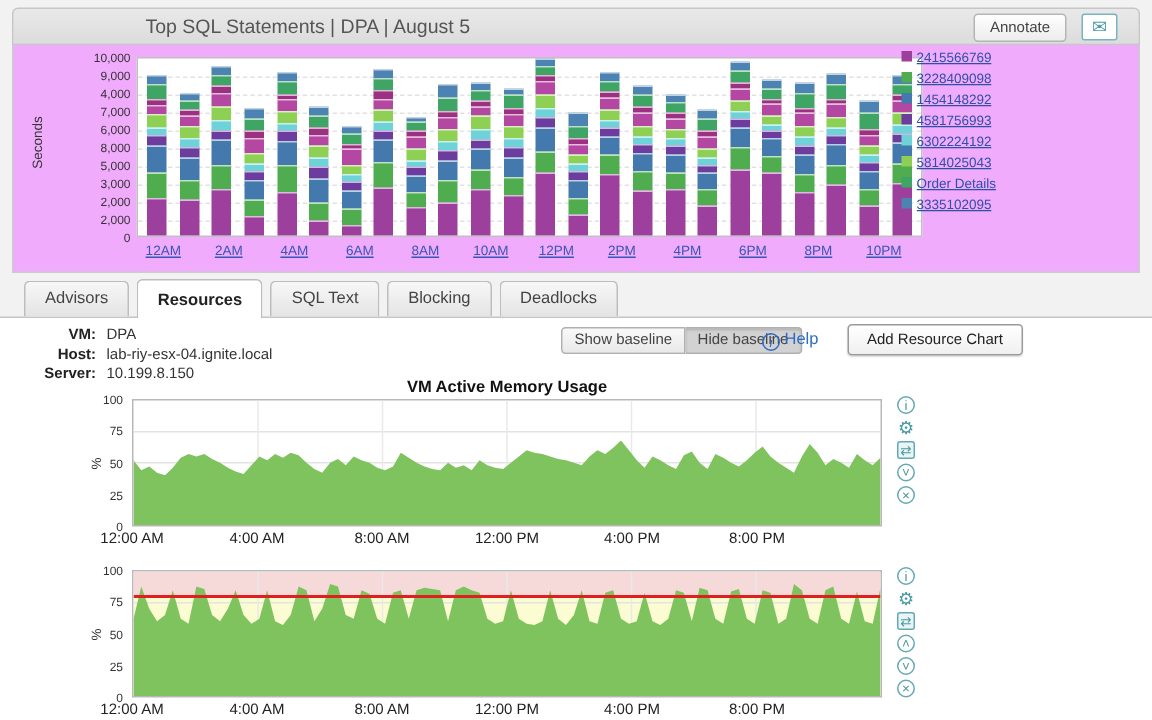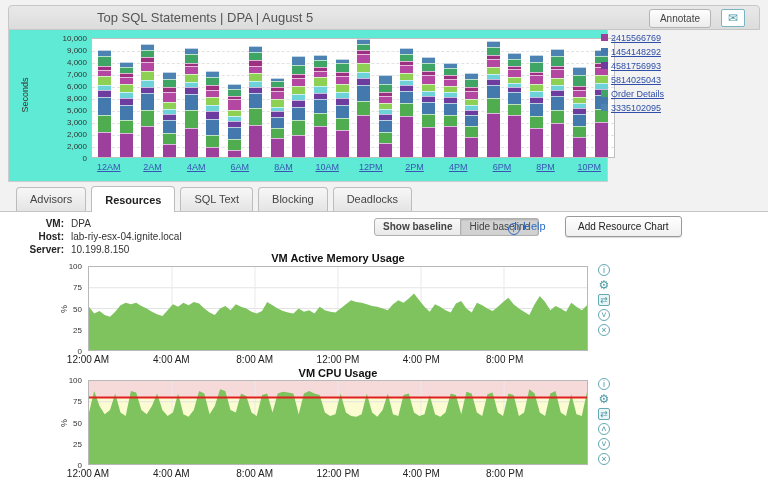--- a/index.html
+++ b/index.html
@@ -12,22 +12,22 @@
     border-radius:4px 4px 0 0; }
   #page-title { position:absolute; left:88px; top:0; line-height:24px; font-size:13px; color:#555; }
   #annotate-btn { position:absolute; right:48px; top:3px; height:19px; padding:0 10px;
     background:linear-gradient(#fefefe,#ececec); border:1px solid #b5b5b5; border-radius:3px;
     font-size:10px; line-height:17px; color:#444; }
   #mail-btn { position:absolute; right:14px; top:3px; width:24px; height:18px; background:#fff;
     border:1px solid #79b4c1; border-radius:2px; text-align:center; line-height:16px;
     font-size:12px; color:#4b9aa5; }
 
   
-  #sql-panel { position:absolute; left:8px; top:30px; width:600px; height:152px;
-    background:#5eead4; border:1px solid #ccc; border-top:none; }
+  #sql-panel { position:absolute; left:8px; top:30px; width:752px; height:152px;
+    background:#f0abfc; border:1px solid #ccc; border-top:none; }
   #bar-ylabel { position:absolute; left:-14px; top:60px; transform:rotate(-90deg);
     font-size:9px; color:#333; width:60px; text-align:center; }
   .bar-ytick { position:absolute; width:44px; text-align:right; font-size:8px; color:#333; }
   #bar-plot { position:absolute; left:82px; top:8px; width:524px; height:120px;
     border:1px solid #c0c0c0; background:#fff; }
   .bar-grid { position:absolute; left:0; width:100%; height:0;
     border-top:1px dashed #e2e2e2; }
   #bar-row { position:absolute; left:0; bottom:0; width:100%; height:120px;
     display:flex; justify-content:space-around; align-items:flex-end; padding:0 2px; }
   .bar { width:13px; display:flex; flex-direction:column; justify-content:flex-end; }
@@ -53,21 +53,21 @@
 
   
   #content { position:absolute; left:0; top:212px; width:768px; height:268px; background:#fff; }
   .info-row { position:absolute; left:16px; width:300px; height:13px; font-size:10px; }
   .info-label { display:inline-block; width:48px; text-align:right; font-weight:bold; color:#222; }
   .info-value { margin-left:7px; color:#333; }
 
   #baseline-group { position:absolute; left:374px; top:6px; height:18px; display:flex; }
   .seg-btn { height:18px; padding:0 8px; font-size:10px; line-height:16px; color:#444;
     border:1px solid #b0b0b0; }
-  #show-baseline-btn { background:linear-gradient(#f9f9f9,#e9e9e9); border-radius:3px 0 0 3px;font-weight:bold; }
+  #show-baseline-btn { background:linear-gradient(#f9f9f9,#e9e9e9); border-radius:3px 0 0 3px; }
   #hide-baseline-btn { background:#d2d2d2; box-shadow:inset 0 1px 2px rgba(0,0,0,.18);
     border-left:none; border-radius:0 3px 3px 0; }
   #help-link { position:absolute; left:508px; top:8px; font-size:11px; color:#2e6cc0; }
   .info-circle { display:inline-block; width:12px; height:12px; border:1px solid #2e6cc0;
     border-radius:50%; text-align:center; line-height:11px; font-size:9px; font-style:italic;
     margin-right:3px; vertical-align:-2px; }
   #add-resource-btn { position:absolute; left:565px; top:4px; height:21px; padding:0 12px;
     background:linear-gradient(#fff,#f0f0f0); border:1px solid #9a9a9a; border-radius:3px;
     font-size:10px; line-height:19px; color:#222; box-shadow:0 1px 1px rgba(0,0,0,.15); }
 
@@ -427,26 +427,34 @@
       <span class="bar-xlabel">6PM</span>
       <span class="bar-xlabel">8PM</span>
       <span class="bar-xlabel">10PM</span>
     </div>
   <div id="sql-legend">
       <div class="legend-row">
         <span class="legend-swatch" style="background: rgb(156, 63, 157);"></span>
         <span class="legend-label">2415566769</span>
       </div>
       <div class="legend-row">
+        <span class="legend-swatch" style="background: rgb(79, 173, 80);"></span>
+        <span class="legend-label">3228409098</span>
+      </div>
+      <div class="legend-row">
         <span class="legend-swatch" style="background: rgb(67, 121, 173);"></span>
         <span class="legend-label">1454148292</span>
       </div>
       <div class="legend-row">
         <span class="legend-swatch" style="background: rgb(108, 61, 158);"></span>
         <span class="legend-label">4581756993</span>
+      </div>
+      <div class="legend-row">
+        <span class="legend-swatch" style="background: rgb(110, 211, 216);"></span>
+        <span class="legend-label">6302224192</span>
       </div>
       <div class="legend-row">
         <span class="legend-swatch" style="background: rgb(142, 208, 84);"></span>
         <span class="legend-label">5814025043</span>
       </div>
       <div class="legend-row">
         <span class="legend-swatch" style="background: rgb(62, 165, 100);"></span>
         <span class="legend-label">Order Details</span>
       </div>
       <div class="legend-row">
@@ -507,21 +515,20 @@
       <span class="rc-xlabel" style="left: 416.667px;">8:00 PM</span>
     </div>
   <div class="icon-col" id="mem-icons" style="top:52px">
       <span class="tool-icon circle">i</span>
       <span class="tool-icon plain">⚙</span>
       <span class="tool-icon square">⇄</span>
       <span class="tool-icon circle">˅</span>
       <span class="tool-icon circle">×</span>
     </div>
 
-  <div class="rc-title" style="top:155px">VM CPU Usage</div>
   <div class="rc-plot" id="cpu-plot" style="top:168px"><svg width="498" height="83">
         <rect x="0" y="0" width="498" height="16.599999999999994" fill="#f6dada"></rect>
         <rect x="0" y="16.599999999999994" width="498" height="66.4" fill="#fcfcd2"></rect>
         <line x1="0" x2="498" y1="62.25" y2="62.25" stroke="#e3e3e3"></line>
         <line x1="0" x2="498" y1="41.5" y2="41.5" stroke="#e3e3e3"></line>
         <line x1="0" x2="498" y1="20.75" y2="20.75" stroke="#e3e3e3"></line>
         <line x1="83" x2="83" y1="0" y2="83" stroke="#e9e9e9"></line>
         <line x1="166" x2="166" y1="0" y2="83" stroke="#e9e9e9"></line>
         <line x1="249" x2="249" y1="0" y2="83" stroke="#e9e9e9"></line>
         <line x1="332" x2="332" y1="0" y2="83" stroke="#e9e9e9"></line>

